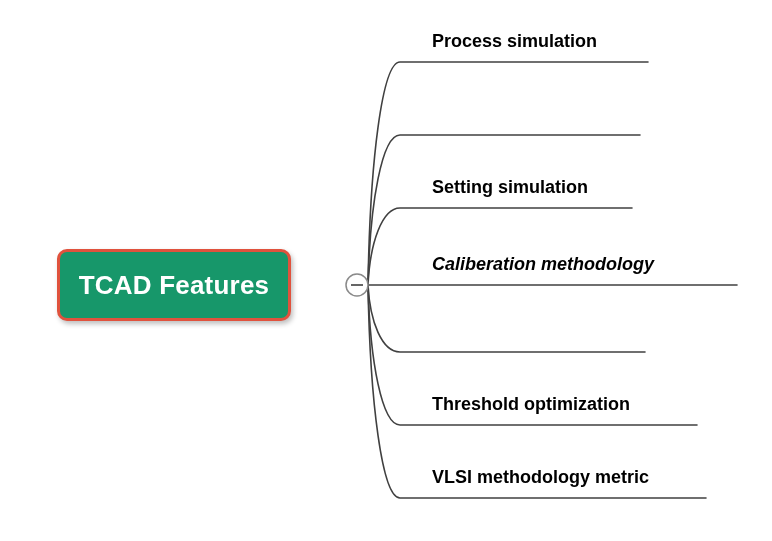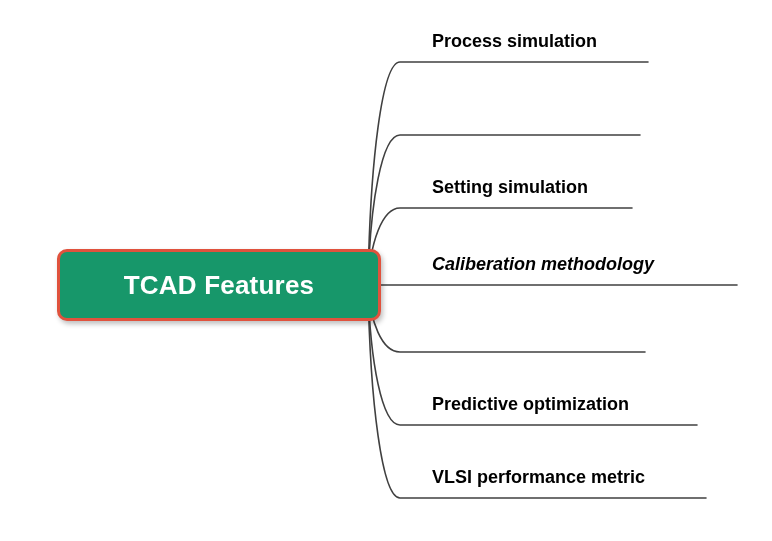--- a/index.html
+++ b/index.html
@@ -19,21 +19,21 @@
     position: absolute;
     left: 0;
     top: 0;
     width: 772px;
     height: 541px;
   }
   .root-node {
     position: absolute;
     left: 57px;
     top: 249px;
-    width: 324px;
+    width: 234px;
     height: 72px;
     background: #17976a;
     border: 3px solid #e0523d;
     border-radius: 10px;
     box-sizing: border-box;
     display: flex;
     align-items: center;
     justify-content: center;
     box-shadow: 2px 3px 5px rgba(0,0,0,0.25);
     cursor: pointer;
@@ -86,16 +86,16 @@
     </g>
   </svg>
 
   <div class="root-node">
     <span class="root-node-label">TCAD Features</span>
   </div>
 
   <div class="branch-label b0">Process simulation</div>
   <div class="branch-label b2">Setting simulation</div>
   <div class="branch-label b3">Caliberation methodology</div>
-  <div class="branch-label b5">Predictive optimization</div>
-  <div class="branch-label b6">VLSI performance metric</div>
+  <div class="branch-label b5">Threshold optimization</div>
+  <div class="branch-label b6">VLSI methodology metric</div>
 
 </div>
 
 </body></html>

